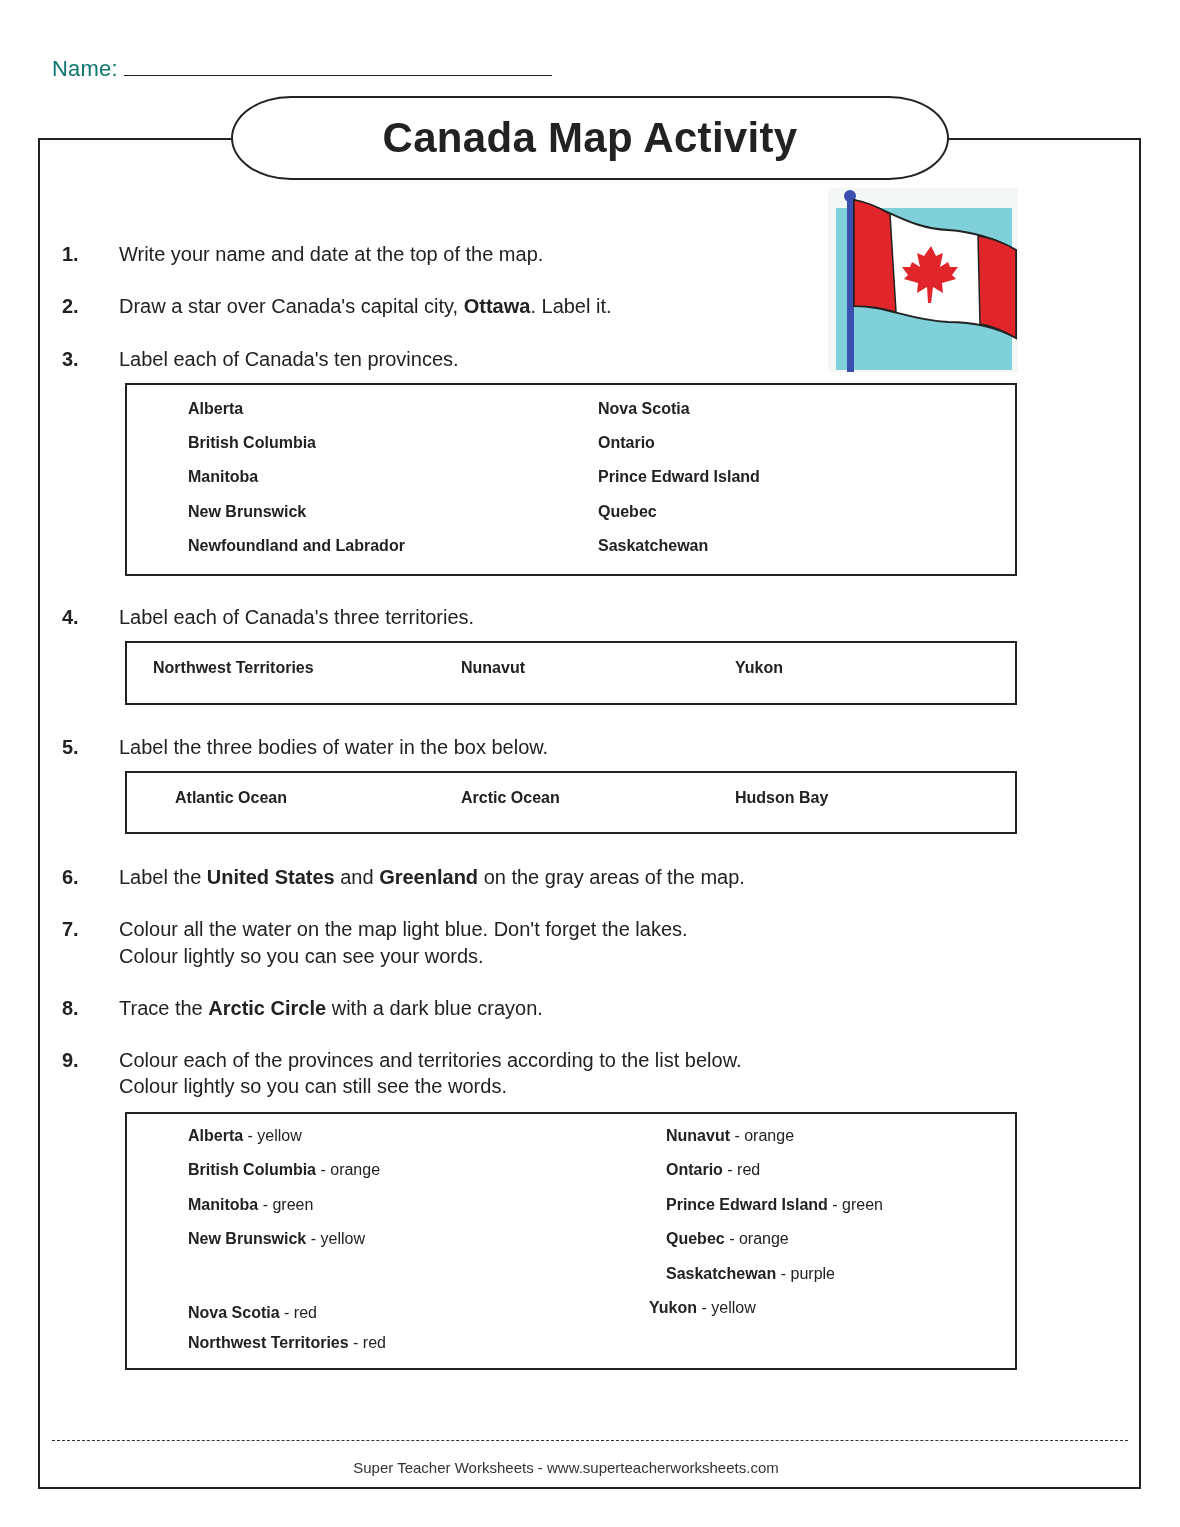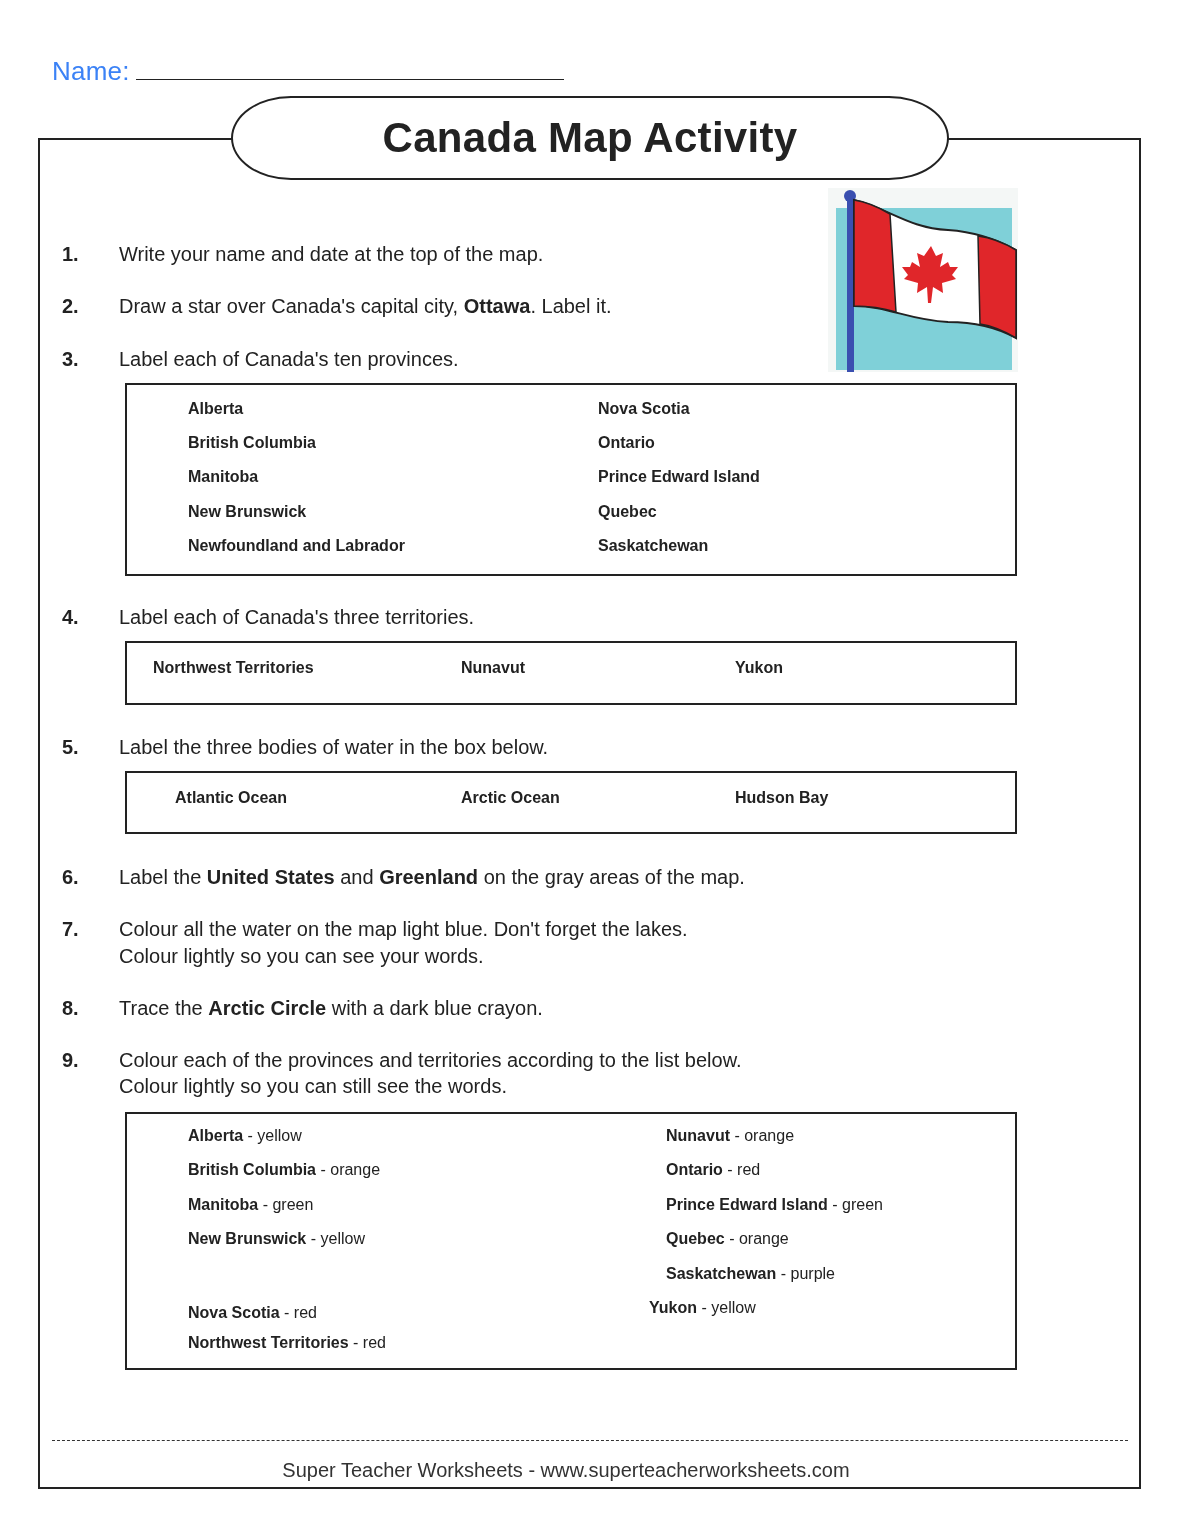--- a/index.html
+++ b/index.html
@@ -1,31 +1,31 @@
 <!DOCTYPE html>
 <html><head>
 <meta charset="utf-8">
 <style>
   html, body { margin:0; padding:0; background:#fff; }
   body { width:1180px; height:1527px; position:relative; font-family:"Liberation Sans", "DejaVu Sans", sans-serif; color:#222; overflow:hidden; }
-  .name-line { position:absolute; left:52px; top:56px; font-size:26px; color:#3b82f6; letter-spacing:0.2px; }
+  .name-line { position:absolute; left:52px; top:56px; font-size:22px; color:#0f766e; letter-spacing:0.2px; }
   .name-line .blank { display:inline-block; width:428px; border-bottom:1.5px solid #222; height:18px; vertical-align:baseline; margin-left:6px; }
   .frame { position:absolute; left:38px; top:138px; width:1103px; height:1351px; border:2.5px solid #222; box-sizing:border-box; }
   .title-pill { position:absolute; left:231px; top:96px; width:718px; height:84px; border:2.5px solid #222; border-radius:60px/42px; background:#fff; box-sizing:border-box; display:flex; align-items:center; justify-content:center; }
   .title-pill h1 { margin:16px; font-size:42px; font-weight:bold; color:#222; letter-spacing:0.3px; }
   .flag { position:absolute; left:828px; top:188px; width:190px; height:184px; }
   .item { position:absolute; left:62px; font-size:20px; color:#222; line-height:27px; }
   .item .num { position:absolute; left:0; font-weight:bold; width:40px; }
   .item .txt { position:absolute; left:57px; white-space:nowrap; }
   .item b { font-weight:bold; }
   .box { position:absolute; left:125px; width:892px; border:2.5px solid #222; box-sizing:border-box; }
   .box .cell { position:absolute; font-size:16px; font-weight:bold; white-space:nowrap; color:#222; }
   .box .cell .plain { font-weight:normal; }
   .dashed { position:absolute; left:52px; top:1440px; width:1076px; border-top:1.5px dashed #333; }
-  .footer { position:absolute; left:0; top:1459px; width:1132px; text-align:center; font-size:20px; color:#333; }
+  .footer { position:absolute; left:0; top:1459px; width:1132px; text-align:center; font-size:15px; color:#333; }
 </style>
 </head>
 <body>
 
 <div class="name-line">
   <span>Name:</span><span class="blank"></span>
 </div>
 
 <div class="frame"></div>
 

